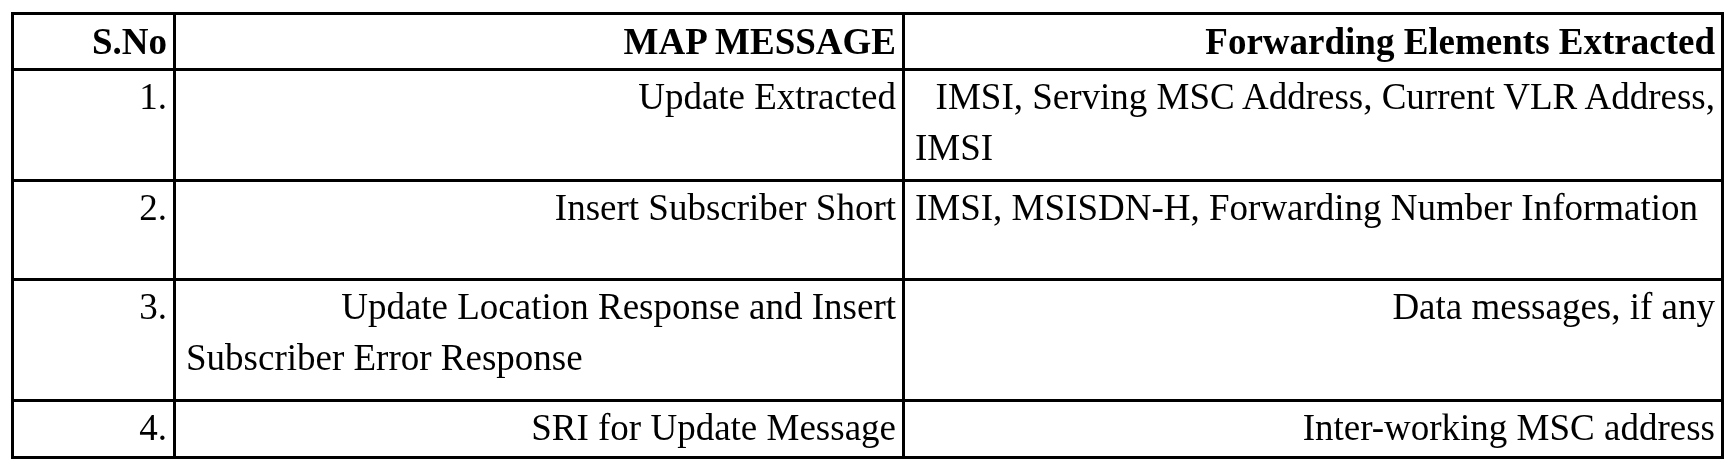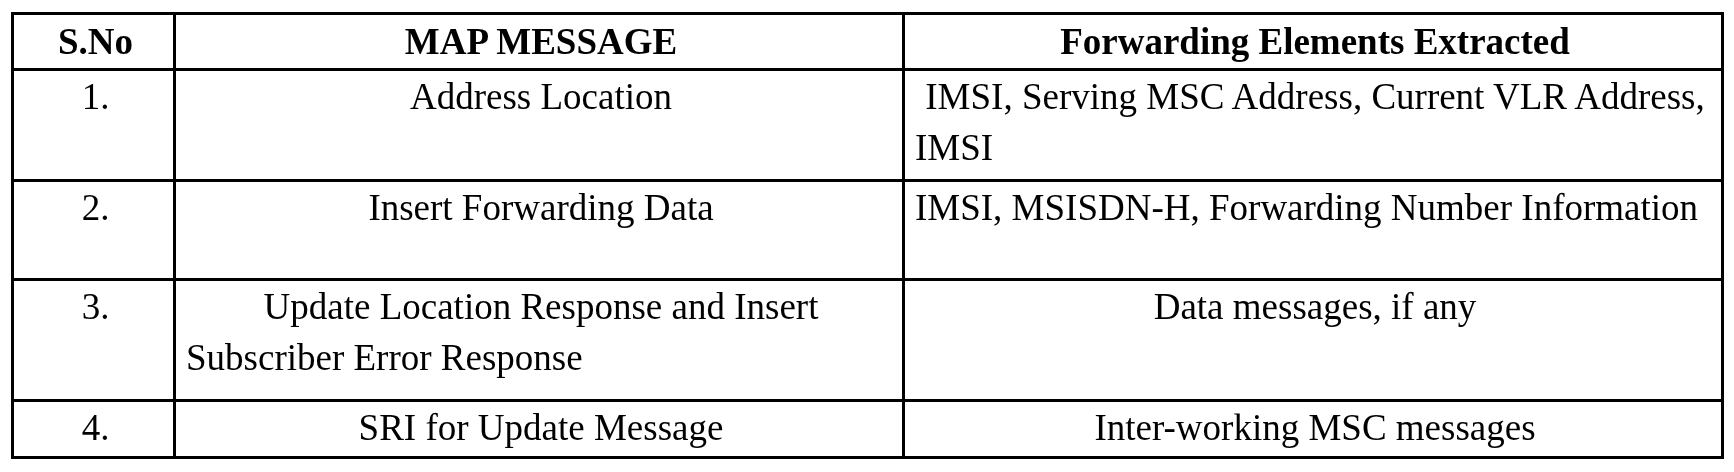--- a/index.html
+++ b/index.html
@@ -23,21 +23,21 @@
       border-collapse: collapse;
       table-layout: fixed;
     }
     table.map-table td, table.map-table th {
       border: 3px solid #000000;
       vertical-align: top;
       padding: 0 6px 0 10px;
       font-size: 37px;
       line-height: 51px;
       font-weight: normal;
-      text-align: center;
+      text-align: right;
     }
     table.map-table th {
       font-weight: bold;
       height: 53px;
       line-height: 53px;
     }
     col.c1 { width: 162px; }
     col.c2 { width: 729px; }
     col.c3 { width: 819px; }
     tr.r1 td { height: 108px; }
@@ -61,32 +61,32 @@
   <thead>
     <tr>
       <th>S.No</th>
       <th>MAP MESSAGE</th>
       <th>Forwarding Elements Extracted</th>
     </tr>
   </thead>
   <tbody>
     <tr class="r1">
       <td>1.</td>
-      <td>Address Location</td>
+      <td>Update Extracted</td>
       <td class="justify">IMSI, Serving MSC Address, Current VLR Address, IMSI</td>
     </tr>
     <tr class="r2">
       <td>2.</td>
-      <td>Insert Forwarding Data</td>
+      <td>Insert Subscriber Short</td>
       <td class="justify">IMSI, MSISDN-H, Forwarding Number Information</td>
     </tr>
     <tr class="r3">
       <td>3.</td>
       <td class="justify">Update Location Response and Insert Subscriber Error Response</td>
       <td>Data messages, if any</td>
     </tr>
     <tr class="r4">
       <td>4.</td>
       <td>SRI for Update Message</td>
-      <td>Inter-working MSC messages</td>
+      <td>Inter-working MSC address</td>
     </tr>
   </tbody>
 </table>
 
 </body></html>

